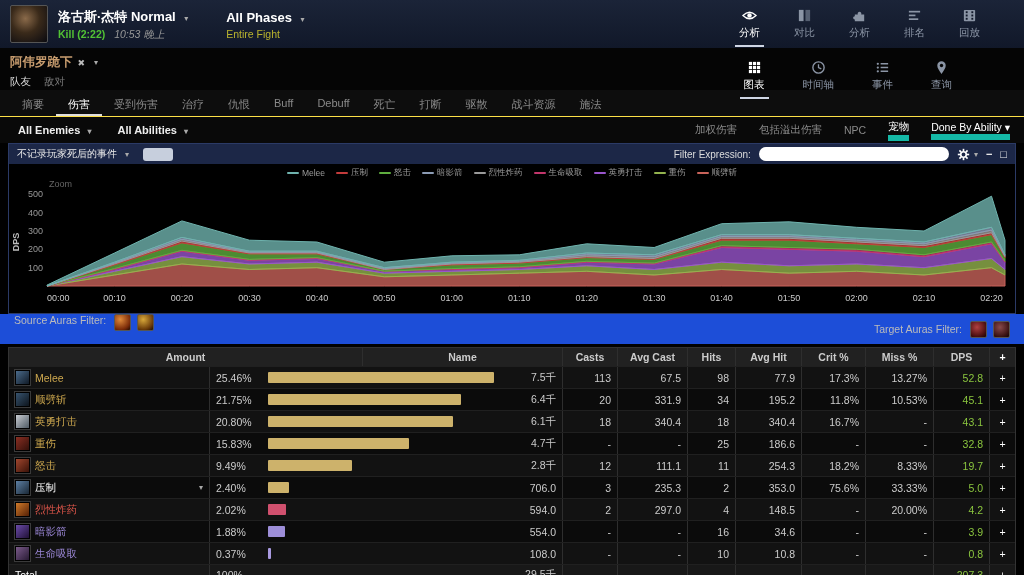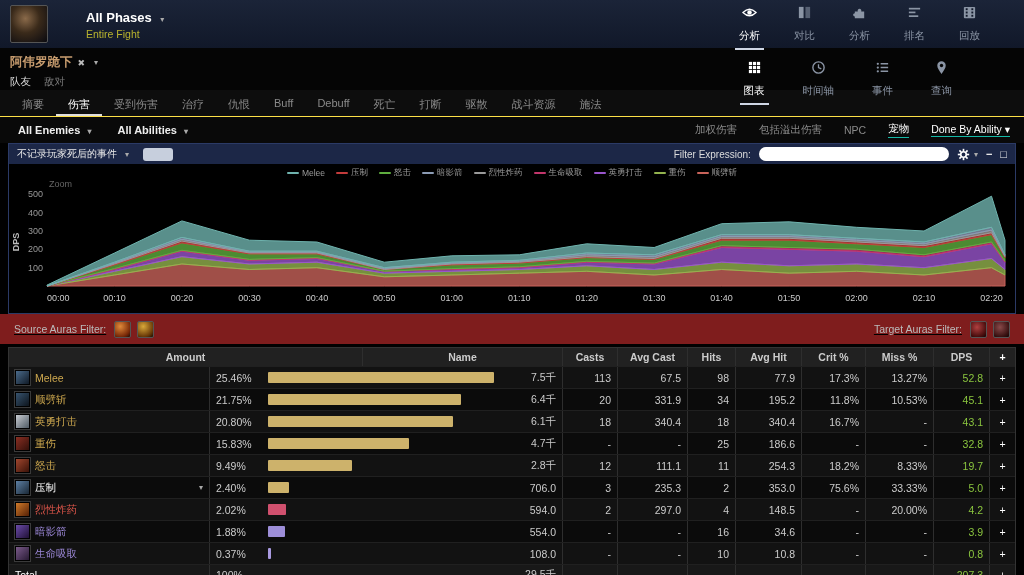--- a/index.html
+++ b/index.html
@@ -13,21 +13,21 @@
             background:radial-gradient(circle at 40% 35%, #8a6a4a 0%, #3a2a1a 45%, #0a0a10 100%); }
   .boss-block { margin-left:10px; }
   .boss-title { color:#fff; font-weight:bold; font-size:13px; }
   .kill-row { margin-top:2px; font-size:10.5px; }
   .kill-label { color:#52c234; font-weight:bold; }
   .time-label { color:#999; font-style:italic; margin-left:6px; }
   .phase-block { margin-left:38px; }
   .phase-title { color:#fff; font-weight:bold; font-size:13px; }
   .phase-sub { color:#b9b32e; font-size:10.5px; margin-top:2px; }
   .topnav { margin-left:auto; display:flex; gap:26px; padding-right:30px; }
-  .nav-item { display:flex; flex-direction:column; align-items:center; gap:9px; color:#8b95a5; cursor:pointer; padding:6px 4px 5px; }
+  .nav-item { display:flex; flex-direction:column; align-items:center; gap:3px; color:#8b95a5; cursor:pointer; padding:6px 4px 5px; }
   .nav-item .nav-label { font-size:10.5px; }
   .nav-item.active { color:#fff; border-bottom:2px solid #cfd6e4; }
   .nav-item svg { width:15px; height:15px; }
 
   
   .subheader { height:42px; background:#050505; display:flex; align-items:flex-start; padding:6px 10px 0; }
   .player-line { display:flex; align-items:center; gap:5px; }
   .player-name { color:#c79c6e; font-weight:bold; font-size:12.5px; }
   .marker { color:#bbb; font-size:9px; }
   .pf-links { margin-top:4px; font-size:10.5px; }
@@ -38,41 +38,41 @@
   
   .tabs { height:27px; background:#0d0d0d; border-bottom:1px solid #fde047; display:flex; align-items:stretch; padding-left:10px; }
   .tab { color:#8a8a8a; font-size:11px; padding:7px 12px 5px; cursor:pointer; }
   .tab.active { color:#fff; border-bottom:2px solid #ddd; }
 
   
   .filterrow { height:26px; background:#090909; display:flex; align-items:center; padding:0 14px 0 18px; }
   .fdrop { color:#eee; font-weight:bold; font-size:11px; margin-right:26px; cursor:pointer; }
   .fright { margin-left:auto; display:flex; align-items:center; gap:22px; }
   .flink { color:#8a8a8a; font-size:10.5px; cursor:pointer; }
-  .flink.active { color:#fff; border-bottom:1px solid #14b8a6; padding-bottom:1px; }
+  .flink.active { color:#fff; border-bottom:6px solid #14b8a6; padding-bottom:1px; }
 
   
   .panel { margin:0 8px; border:1px solid #2b3a66; }
   .panel-header { height:20px; background:#1c2747; display:flex; align-items:center; padding:0 8px; }
   .ph-left { color:#e8e8e8; font-size:10px; display:flex; align-items:center; gap:4px; }
   .toggle-box { width:30px; height:13px; background:#c7cfdd; border-radius:3px; margin-left:14px; cursor:pointer; }
   .ph-right { margin-left:auto; display:flex; align-items:center; gap:8px; }
   .fe-label { color:#ddd; font-size:10px; }
   .fe-input { width:190px; height:14px; background:#fff; border:none; border-radius:7px; font-size:10px; padding:0 8px; color:#222; }
   .gear-wrap { display:flex; align-items:center; color:#fff; cursor:pointer; }
   .winbtn { color:#eee; font-size:11px; font-weight:bold; cursor:pointer; line-height:1; }
   .chart-area { position:relative; height:149px; background:#000; }
   .legend { position:absolute; top:3px; left:0; right:0; display:flex; justify-content:center; gap:11px; z-index:2; }
   .legend-item { display:flex; align-items:center; gap:3px; cursor:pointer; }
   .legend-swatch { width:12px; height:2px; border-radius:1px; }
   .legend-label { font-size:8.5px; color:#9a9a9a; }
   .zoom-label { position:absolute; top:15px; left:40px; color:#666; font-size:9px; }
 
   
-  .aurarow { height:30px; display:flex; align-items:center; padding:0 14px; background:#7f1d1d;text-decoration:underline; }
+  .aurarow { height:30px; display:flex; padding:0 14px; background:#1d4ed8; }
   .aura-label { color:#bbb; font-size:10.5px; margin-right:8px; }
   .aura-icons { display:flex; gap:6px; }
   .aura-icon { width:17px; height:17px; border:1px solid #555; border-radius:2px; cursor:pointer; }
   .aura-right { margin-left:auto; display:flex; align-items:center; }
 
   
   .table { margin:3px 8px 0; border:1px solid #333; font-size:10.5px; }
   .trow { display:flex; align-items:stretch; border-bottom:1px solid #202020; }
   .thead { background:#212121; color:#e8e8e8; font-weight:bold; }
   .thead .cell { text-align:center; }
@@ -95,20 +95,30 @@
   .amt-val { width:56px; flex:none; text-align:right; }
   .dps-val { color:#8bc63f; }
   .total { background:#181818; color:#eee; }
   .total .c-name { color:#fff; }
 </style>
 </head>
 <body>
 
 <div class="topbar">
   <div class="avatar"></div>
+  <div class="boss-block">
+    <div>
+      <span class="boss-title">洛古斯·杰特 Normal</span>
+      <span class="caret">▾</span>
+    </div>
+    <div class="kill-row">
+      <span class="kill-label">Kill (2:22)</span>
+      <span class="time-label">10:53 晚上</span>
+    </div>
+  </div>
   <div class="phase-block">
     <div>
       <span class="phase-title">All Phases</span>
       <span class="caret">▾</span>
     </div>
     <div class="phase-sub">Entire Fight</div>
   </div>
   <div class="topnav">
       <div class="nav-item active">
         <span style="width: 15px; height: 15px; display: block;"><svg viewBox="0 0 16 12">

